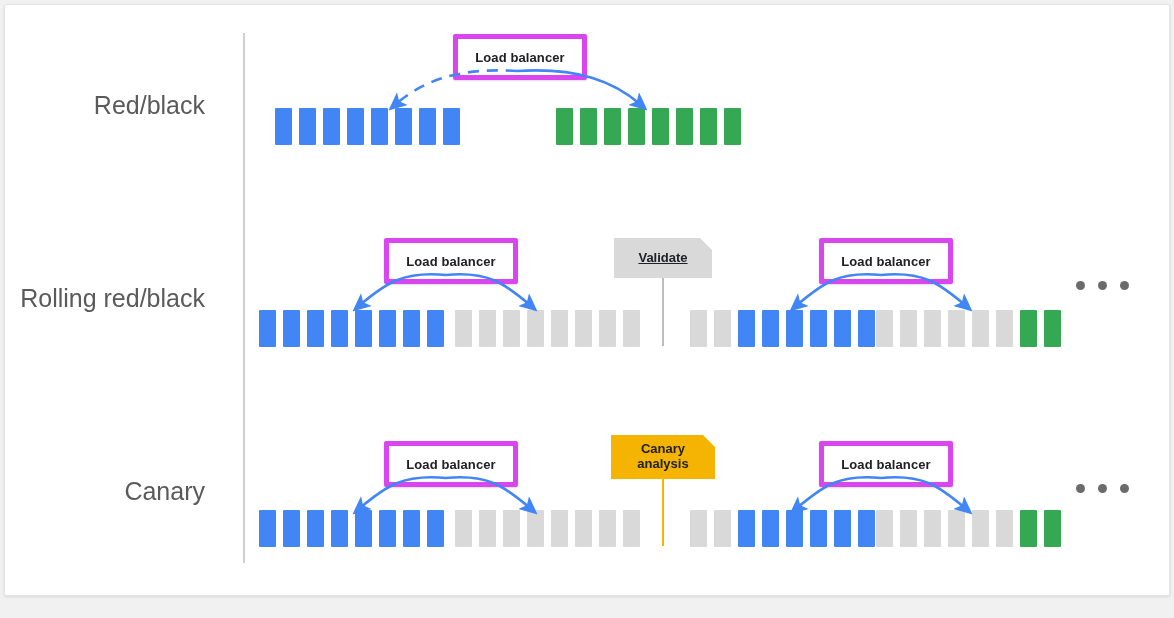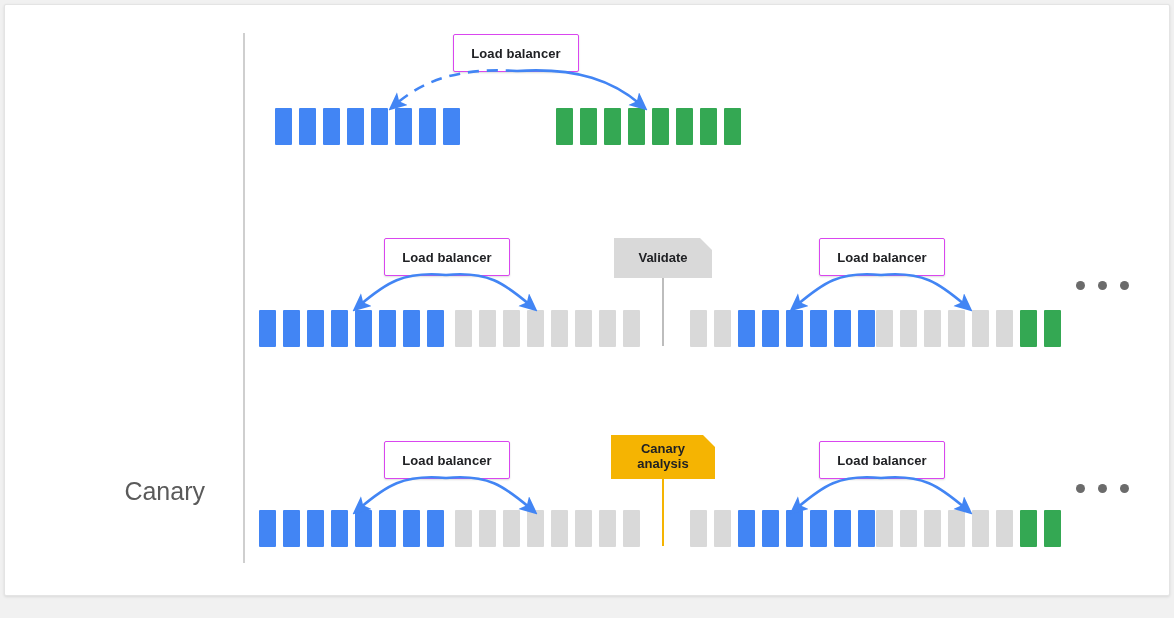--- a/index.html
+++ b/index.html
@@ -43,57 +43,61 @@
     border-radius:1px;
   }
   .b-blue { background:#4285f4; }
   .b-green{ background:#34a853; }
   .b-grey { background:#d9d9d9; }
 
   
   .lb{
     position:absolute;
     background:#ffffff;
-    border:1px solid #d946ef;
+    border:5px solid #d946ef;
     border-radius:2px;
     box-shadow:0 1px 2px rgba(0,0,0,0.14);
     font-size:13px;font-weight:700;color:#202124;
     display:flex;align-items:center;justify-content:center;
     letter-spacing:0.1px;
   }
 
   
   .gate{
     position:absolute;
     display:flex;align-items:center;justify-content:center;
     text-align:center;
     font-size:13px;font-weight:700;color:#202124;
     line-height:1.15;
     clip-path:polygon(0 0, calc(100% - 12px) 0, 100% 12px, 100% 100%, 0 100%);
   }
-  .gate-validate{ background:#d9d9d9; }
+  .gate-validate{ background:#d9d9d9;text-decoration:underline; }
   .gate-canary{ background:#f5b402; }
   .gate-stem{ position:absolute;width:2px; }
   .stem-grey{ background:#bdbdbd; }
   .stem-amber{ background:#f5b402; }
 
   
   .dots{ position:absolute;display:flex;gap:13px;align-items:center; }
   .dots span{ width:9px;height:9px;border-radius:50%;background:#6b6b6b;display:block; }
 
   svg.arrows{ position:absolute;left:0;top:0;width:1164px;height:590px;pointer-events:none; }
 </style>
 </head>
 <body>
 
 <div class="card">
 
   <div class="divider"></div>
 
   <div class="row-label" id="label-r1">
+    <div class="title">Red/black</div>
+  </div>
+  <div class="row-label" id="label-r2">
+    <div class="title">Rolling red/black</div>
   </div>
   <div class="row-label" id="label-r3">
     <div class="title">Canary</div>
   </div>
 
   <div id="blocks-layer">
       <div class="block b-blue" style="left: 270px; top: 103px;"></div>
       <div class="block b-blue" style="left: 294px; top: 103px;"></div>
       <div class="block b-blue" style="left: 318px; top: 103px;"></div>
       <div class="block b-blue" style="left: 342px; top: 103px;"></div>

